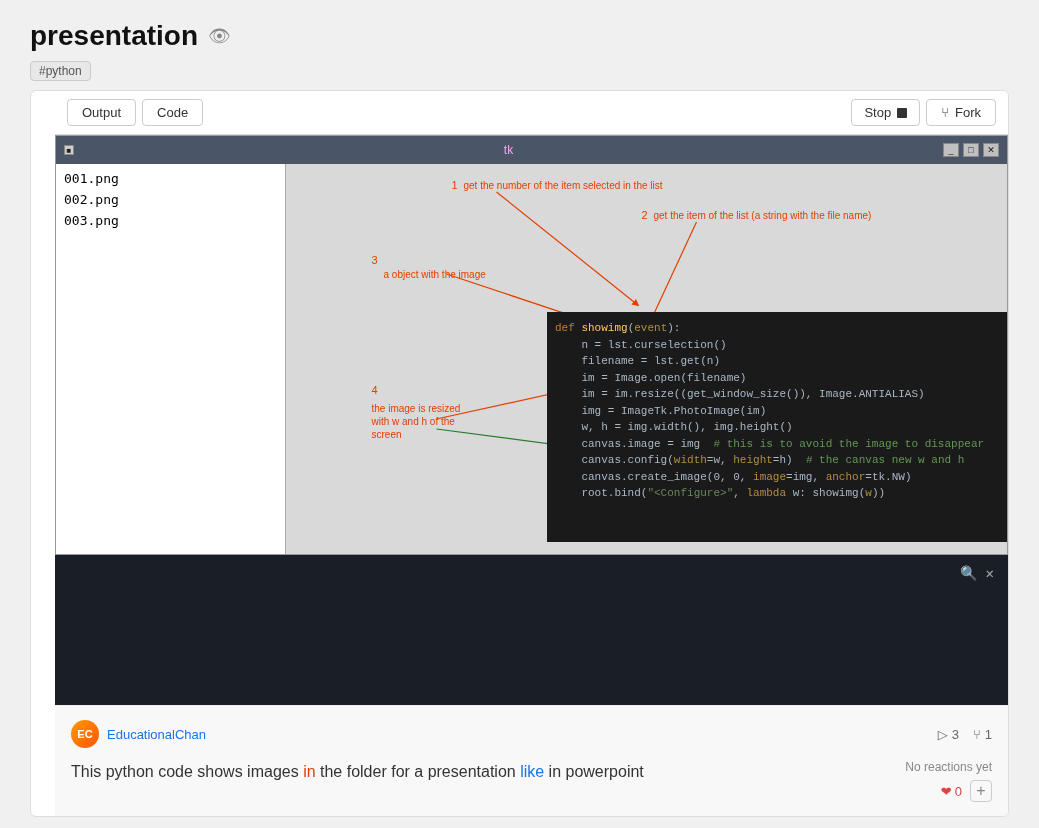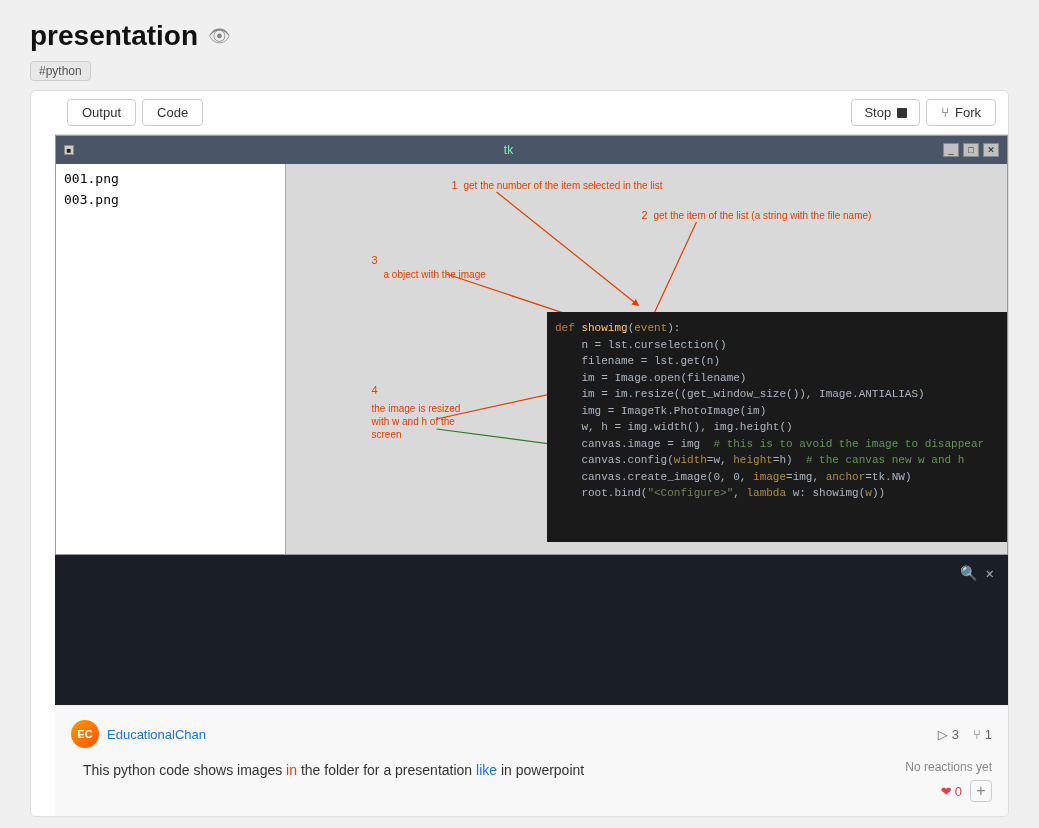--- a/index.html
+++ b/index.html
@@ -111,21 +111,21 @@
     }
     .tk-titlebar {
       display: flex;
       align-items: center;
       justify-content: space-between;
       background: #4a5568;
       padding: 4px 8px;
       height: 28px;
     }
     .tk-title {
-      color: #86efac;
+      color: #f0abfc;
       font-size: 12px;
       flex: 1;
       text-align: center;
     }
     .tk-controls {
       display: flex;
       gap: 4px;
     }
     .tk-btn {
       width: 16px;
@@ -262,25 +262,24 @@
       align-items: center;
       gap: 4px;
       cursor: pointer;
     }
     .description-row {
       display: flex;
       justify-content: space-between;
       align-items: flex-start;
     }
     .description-text {
-      font-size: 14px;
+      font-size: 16px;
       color: #333;
       max-width: 620px;
       line-height: 1.5;
-      margin-left: 12px;
     }
     .highlight-in { color: #e04000; }
     .highlight-like { color: #1a73e8; }
     .reactions-section {
       text-align: right;
     }
     .no-reactions {
       font-size: 12px;
       color: #888;
       margin-bottom: 6px;
@@ -361,20 +360,21 @@
           <div class="tk-btn">_</div>
           <div class="tk-btn">□</div>
           <div class="tk-btn">✕</div>
         </div>
       </div>
 
       <div class="tk-body">
 
         <div class="file-list">
           <div class="file-item">001.png</div>
+          <div class="file-item">002.png</div>
           <div class="file-item">003.png</div>
         </div>
 
         <div class="annotation-area">
 
           <svg class="arrows-svg" viewBox="0 0 580 390" xmlns="http://www.w3.org/2000/svg">
 
             <text x="95" y="25" fill="#e04000" font-size="11" font-family="sans-serif">1</text>
             <text x="107" y="25" fill="#e04000" font-size="10" font-family="sans-serif">get the number of the item selected in the list</text>
 

